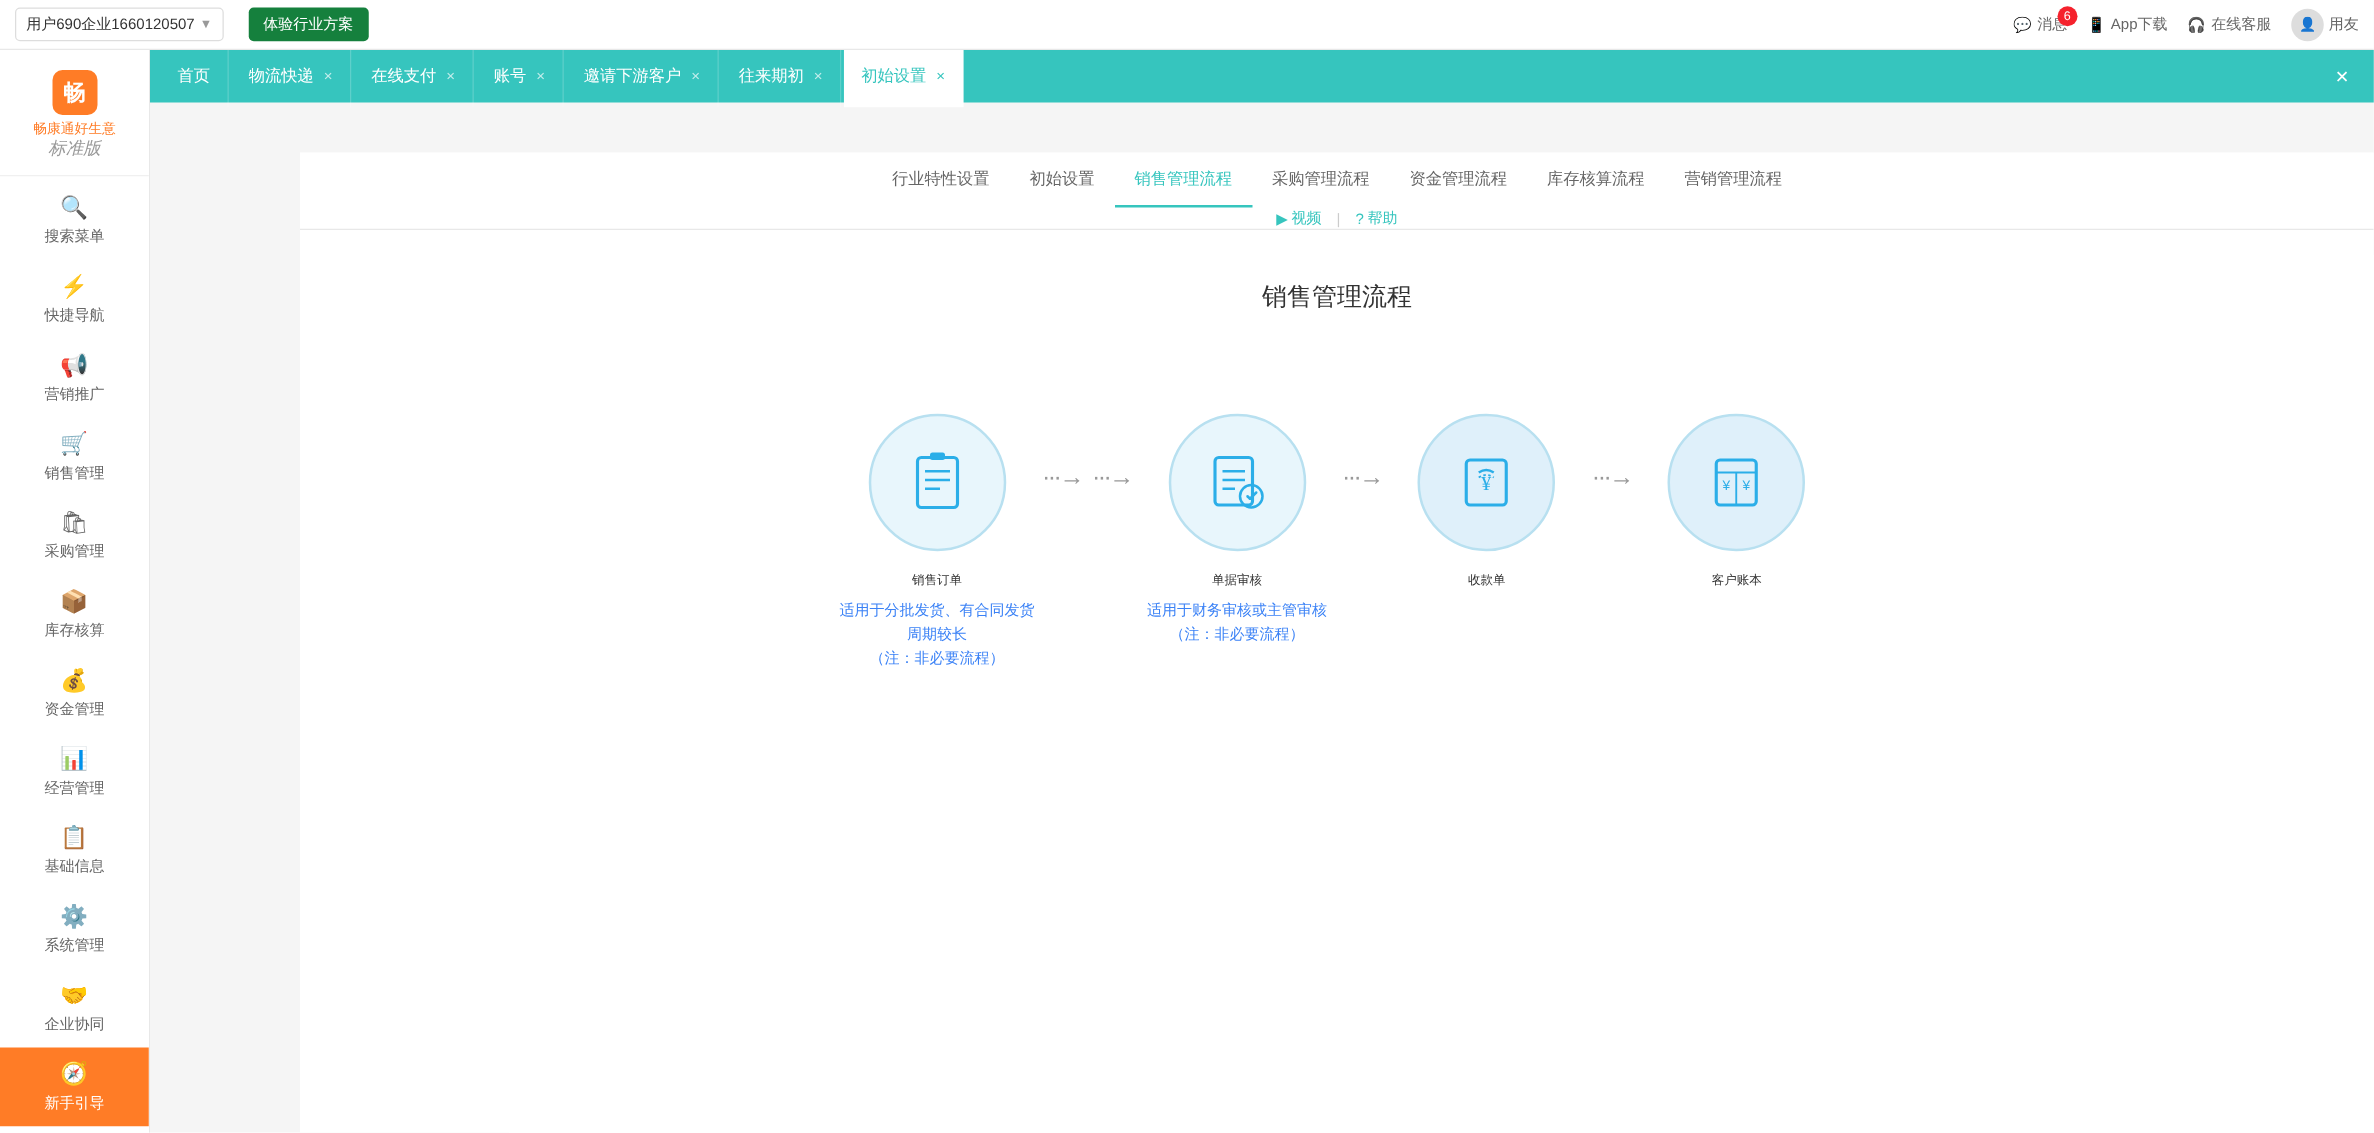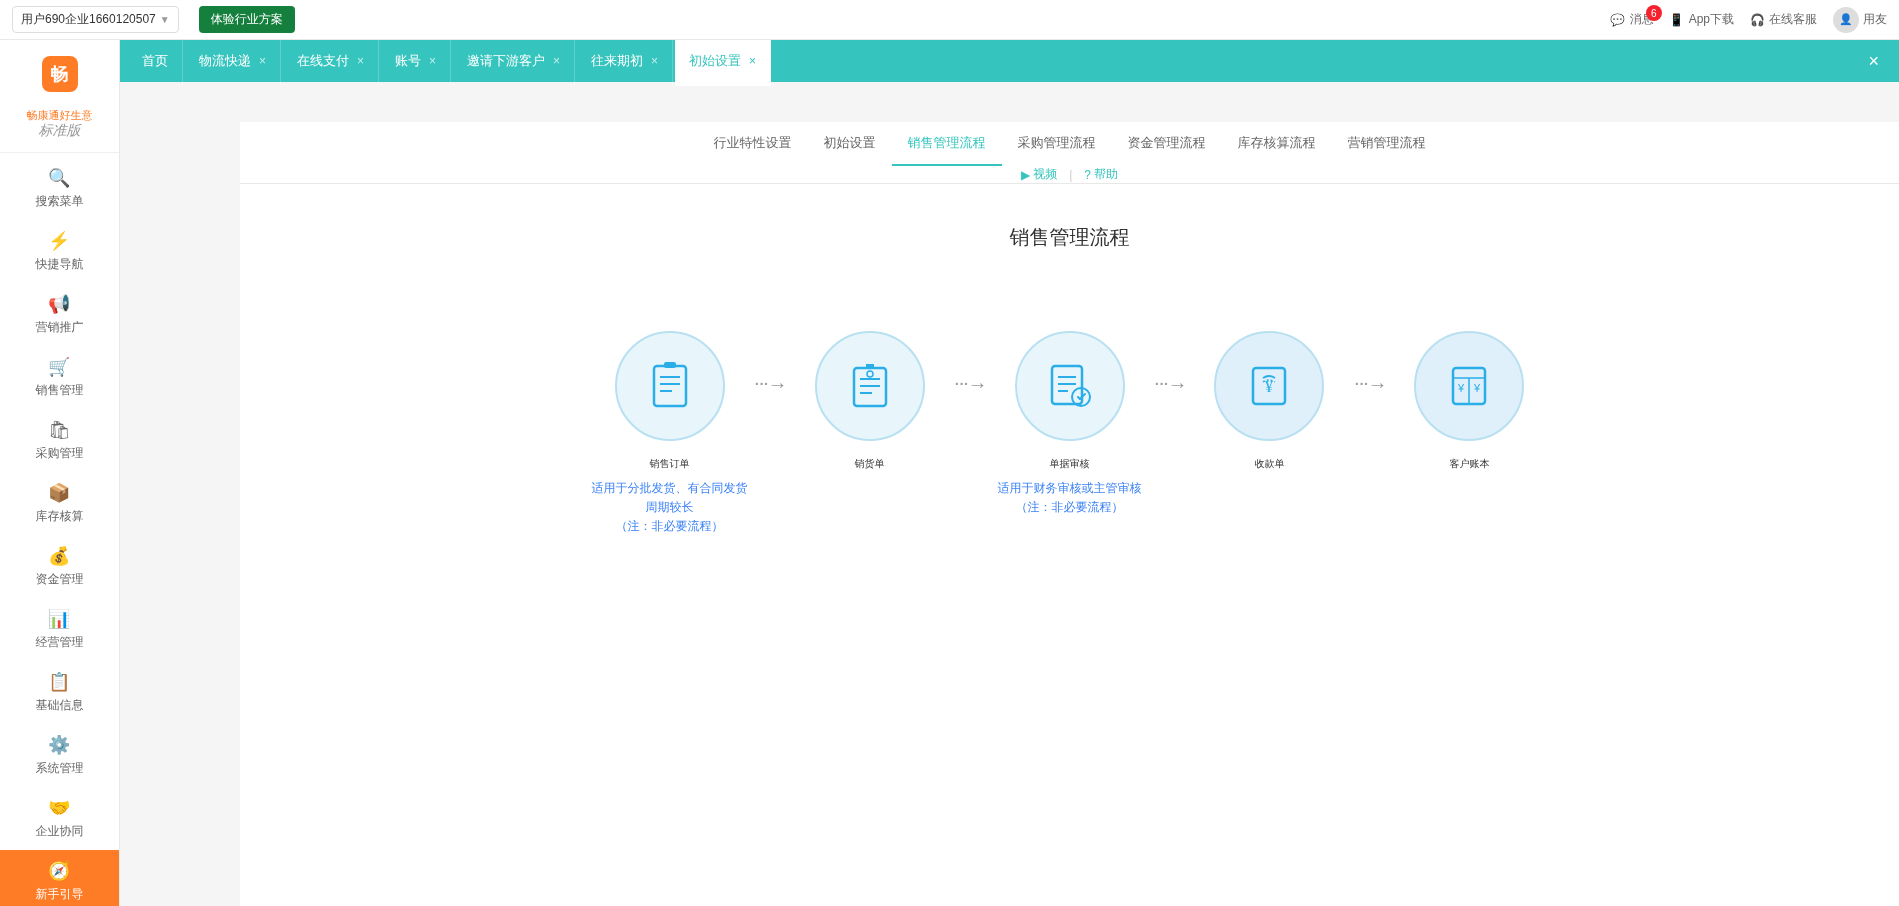--- a/index.html
+++ b/index.html
@@ -108,21 +108,21 @@
       background: #ff7c26;
       border-radius: 8px;
       display: flex; align-items: center; justify-content: center;
       color: #fff;
       font-size: 18px;
       font-weight: bold;
     }
     .logo-text {
       font-size: 11px;
       color: #ff7c26;
-      margin-top: 16px;
+      margin-top: 4px;
       text-align: center;
       line-height: 1.3;
     }
     .logo-sub {
       font-size: 14px;
       color: #999;
       font-style: italic;
     }
     .sidebar-item {
       display: flex;
@@ -460,35 +460,20 @@
               <line x1="16" y1="31" x2="28" y2="31" stroke="#2BAEE8" stroke-width="2"></line>
               <rect x="20" y="2" width="12" height="6" rx="2" fill="#2BAEE8"></rect>
             </svg>
           </div>
           <div class="flow-step-name">销售订单</div>
           <div class="flow-step-desc">适用于分批发货、有合同发货周期较长<br>（注：非必要流程）</div>
         </div>
 
         <div class="flow-arrow">···→</div>
 
-        <div class="flow-step">
-          <div class="flow-circle">
-            <svg viewBox="0 0 52 52" fill="none" xmlns="http://www.w3.org/2000/svg">
-              <rect x="10" y="8" width="32" height="38" rx="3" stroke="#2BAEE8" stroke-width="2.5" fill="none"></rect>
-              <line x1="16" y1="19" x2="36" y2="19" stroke="#2BAEE8" stroke-width="2"></line>
-              <line x1="16" y1="26" x2="36" y2="26" stroke="#2BAEE8" stroke-width="2"></line>
-              <line x1="16" y1="33" x2="28" y2="33" stroke="#2BAEE8" stroke-width="2"></line>
-              <path d="M22 4 L30 4 L30 9 L22 9 Z" fill="#2BAEE8"></path>
-              <line x1="26" y1="4" x2="26" y2="8" stroke="#2BAEE8" stroke-width="1.5"></line>
-              <circle cx="26" cy="14" r="3" stroke="#2BAEE8" stroke-width="1.5" fill="none"></circle>
-            </svg>
-          </div>
-          <div class="flow-step-name">销货单</div>
-          <div class="flow-step-desc"></div>
-        </div>
 
         <div class="flow-arrow">···→</div>
 
         <div class="flow-step">
           <div class="flow-circle">
             <svg viewBox="0 0 52 52" fill="none" xmlns="http://www.w3.org/2000/svg">
               <rect x="8" y="6" width="30" height="38" rx="3" stroke="#2BAEE8" stroke-width="2.5" fill="none"></rect>
               <line x1="14" y1="17" x2="32" y2="17" stroke="#2BAEE8" stroke-width="2"></line>
               <line x1="14" y1="24" x2="32" y2="24" stroke="#2BAEE8" stroke-width="2"></line>
               <line x1="14" y1="31" x2="24" y2="31" stroke="#2BAEE8" stroke-width="2"></line>

